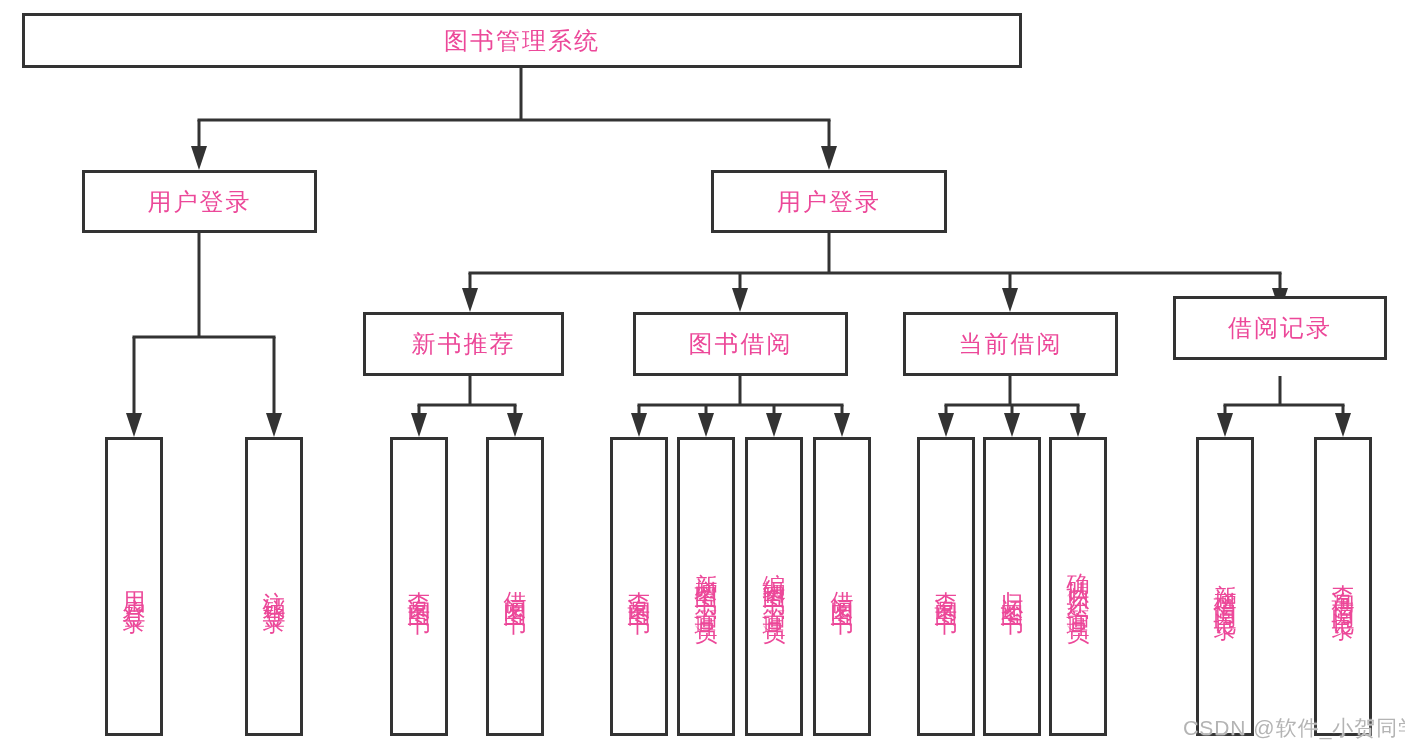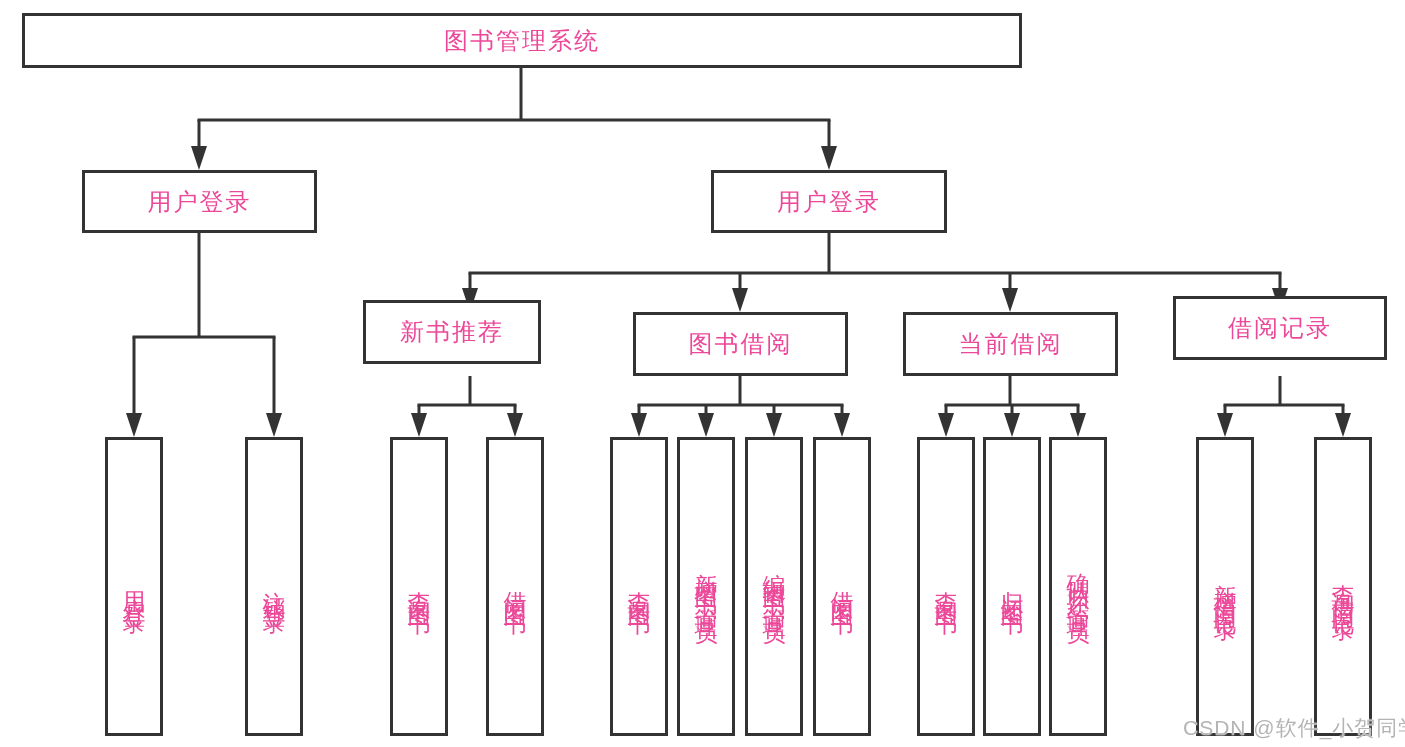--- a/index.html
+++ b/index.html
@@ -110,21 +110,21 @@
     <span>图书管理系统</span>
   </div>
 
   <div class="node hbox" style="left:82px;top:170px;width:235px;height:63px">
     <span>用户登录</span>
   </div>
   <div class="node hbox" style="left:711px;top:170px;width:236px;height:63px">
     <span>用户登录</span>
   </div>
 
-  <div class="node hbox" style="left:363px;top:300px;width:178px;height:64px">
+  <div class="node hbox" style="left:363px;top:312px;width:201px;height:64px">
     <span>新书推荐</span>
   </div>
   <div class="node hbox" style="left:633px;top:312px;width:215px;height:64px">
     <span>图书借阅</span>
   </div>
   <div class="node hbox" style="left:903px;top:312px;width:215px;height:64px">
     <span>当前借阅</span>
   </div>
   <div class="node hbox" style="left:1173px;top:296px;width:214px;height:64px">
     <span>借阅记录</span>

